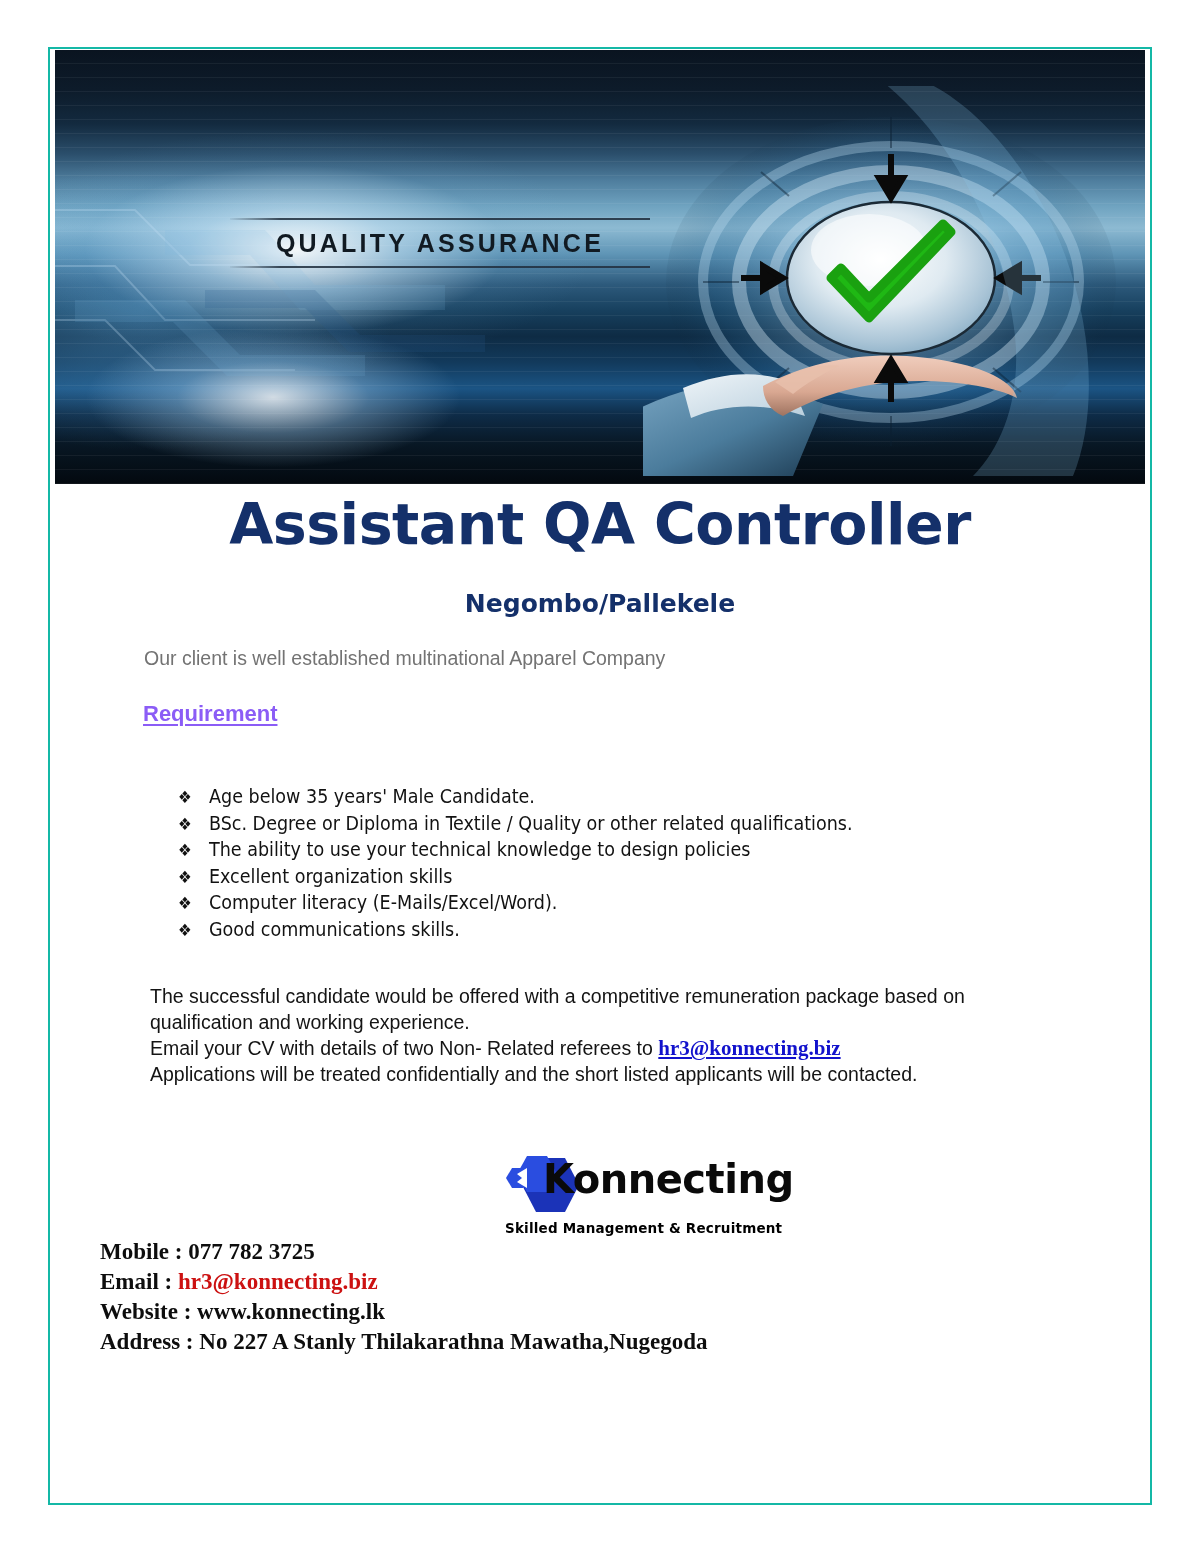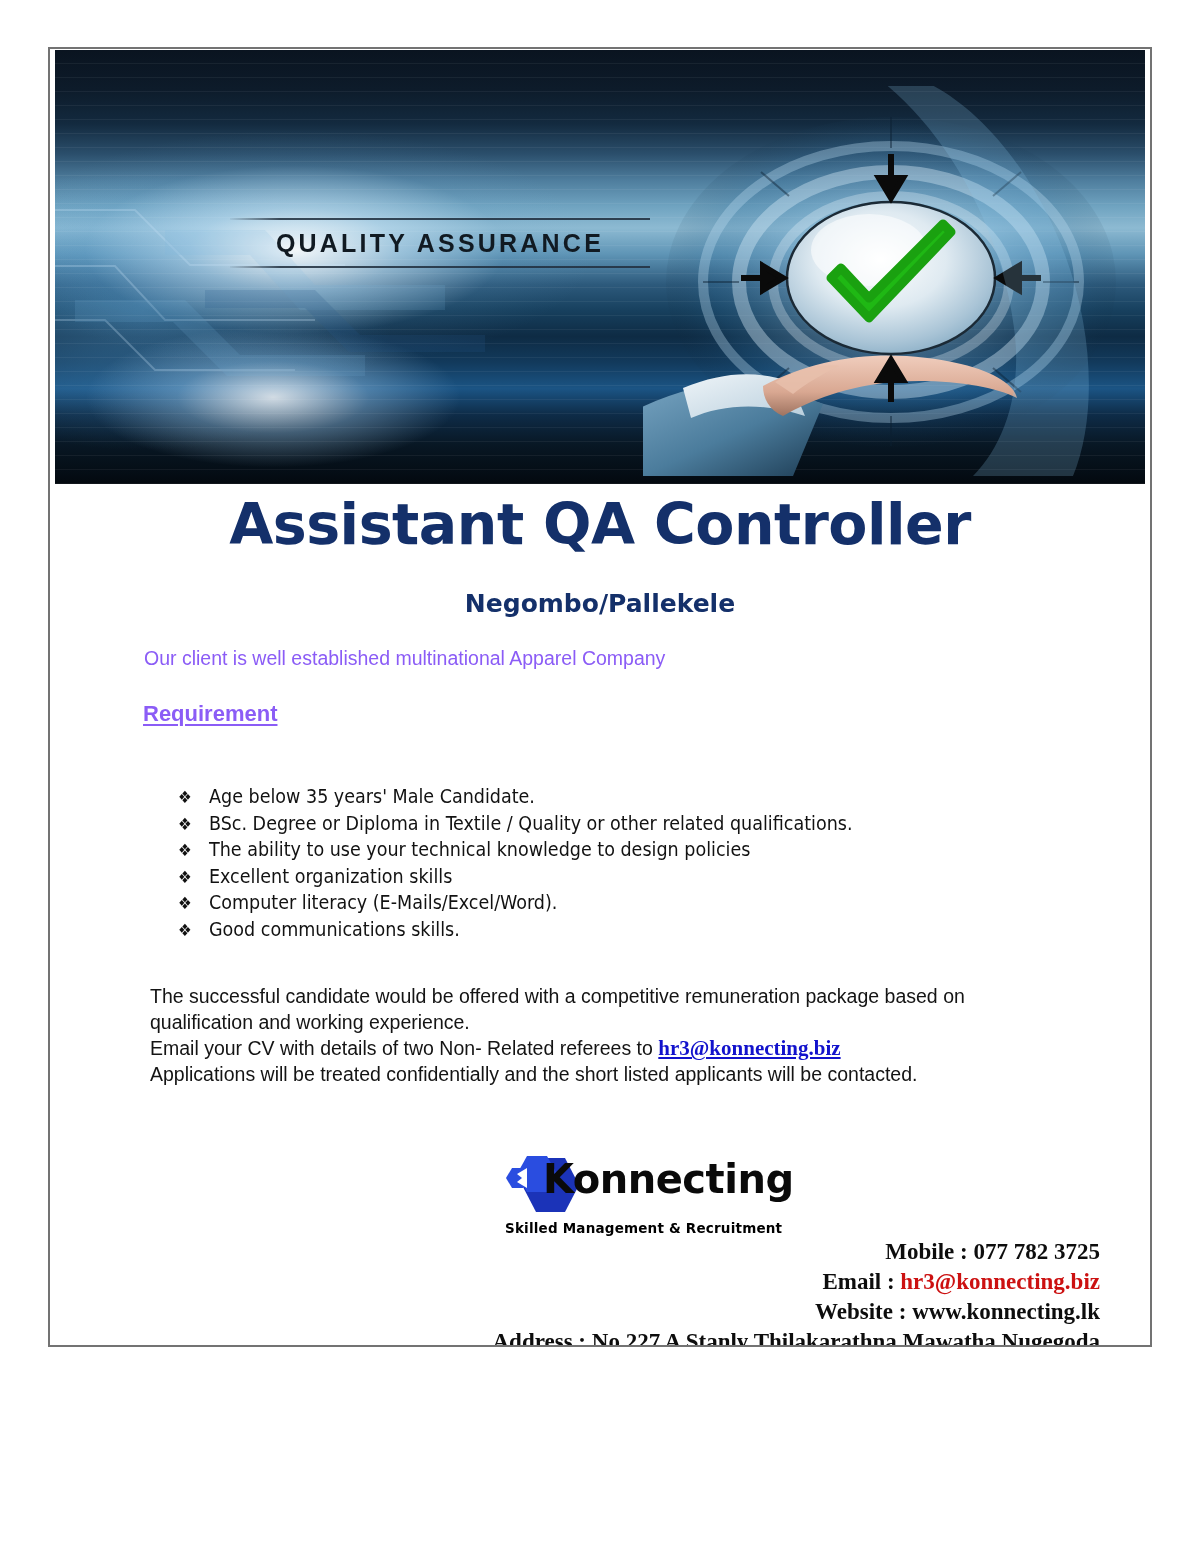--- a/index.html
+++ b/index.html
@@ -14,22 +14,22 @@
     font-family: "Liberation Sans", sans-serif;
     -webkit-font-smoothing: antialiased;
   }
 
   
   .page {
     position: absolute;
     left: 48px;
     top: 47px;
     width: 1104px;
-    height: 1300px;
-    border: 2px solid #737373;
+    height: 1458px;
+    border: 2px solid #14b8a6;
     box-sizing: border-box;
     background: #fff;
     overflow: hidden;
   }
 
   
   .hero {
     position: absolute;
     left: 5px;
     top: 1px;
@@ -144,21 +144,21 @@
     font-size: 25px;
     color: #14306a;
   }
 
   
   .intro {
     position: absolute;
     left: 94px;
     top: 598px;
     font-size: 19.5px;
-    color: #8b5cf6;
+    color: #737373;
     font-family: "Liberation Sans", sans-serif;
   }
   .req-head {
     position: absolute;
     left: 93px;
     top: 652px;
     font-size: 22px;
     font-weight: bold;
     color: #8b5cf6;
     text-decoration: underline;
@@ -252,21 +252,21 @@
     letter-spacing: .2px;
     white-space: nowrap;
   }
 
   
   .contact {
     position: absolute;
     left: 50px;
     top: 1188px;
     width: 1000px;
-    text-align: right;
+    text-align: left;
     font-family: "Liberation Serif", serif;
     font-weight: bold;
     font-size: 23px;
     line-height: 30px;
     color: #0d0d0d;
   }
   .contact .email-val { color: #cc1111; }
   .contact-line { white-space: nowrap; }
 </style>
 </head>

